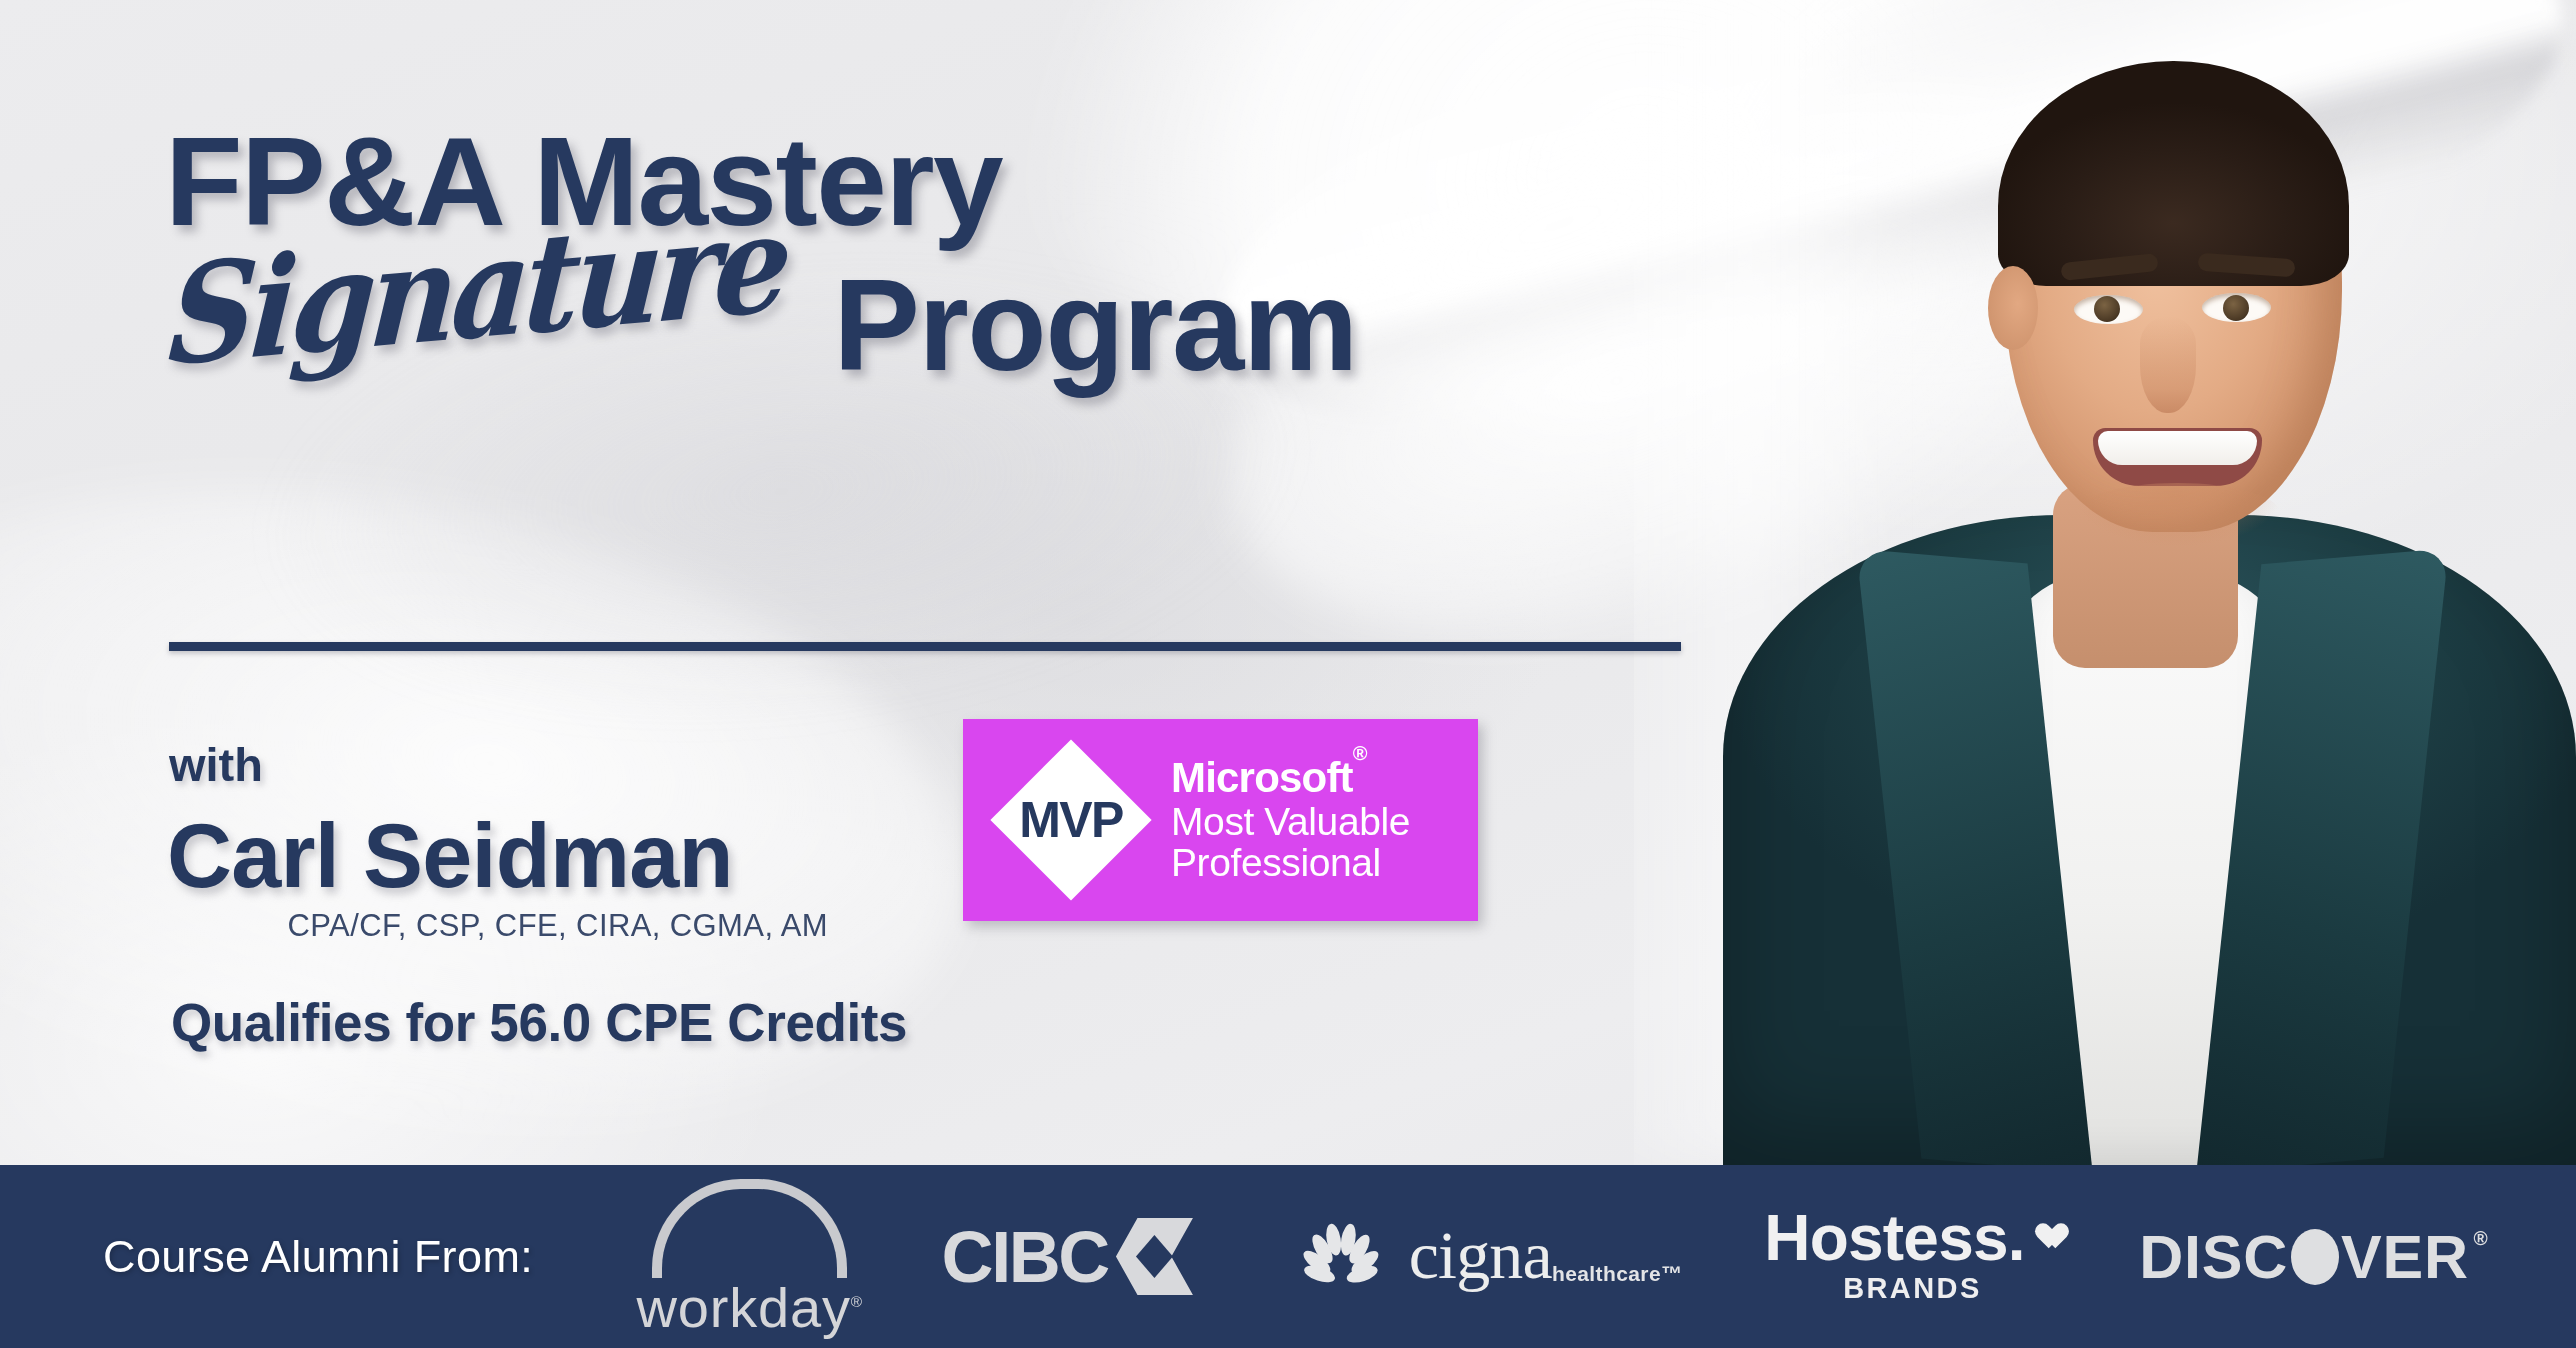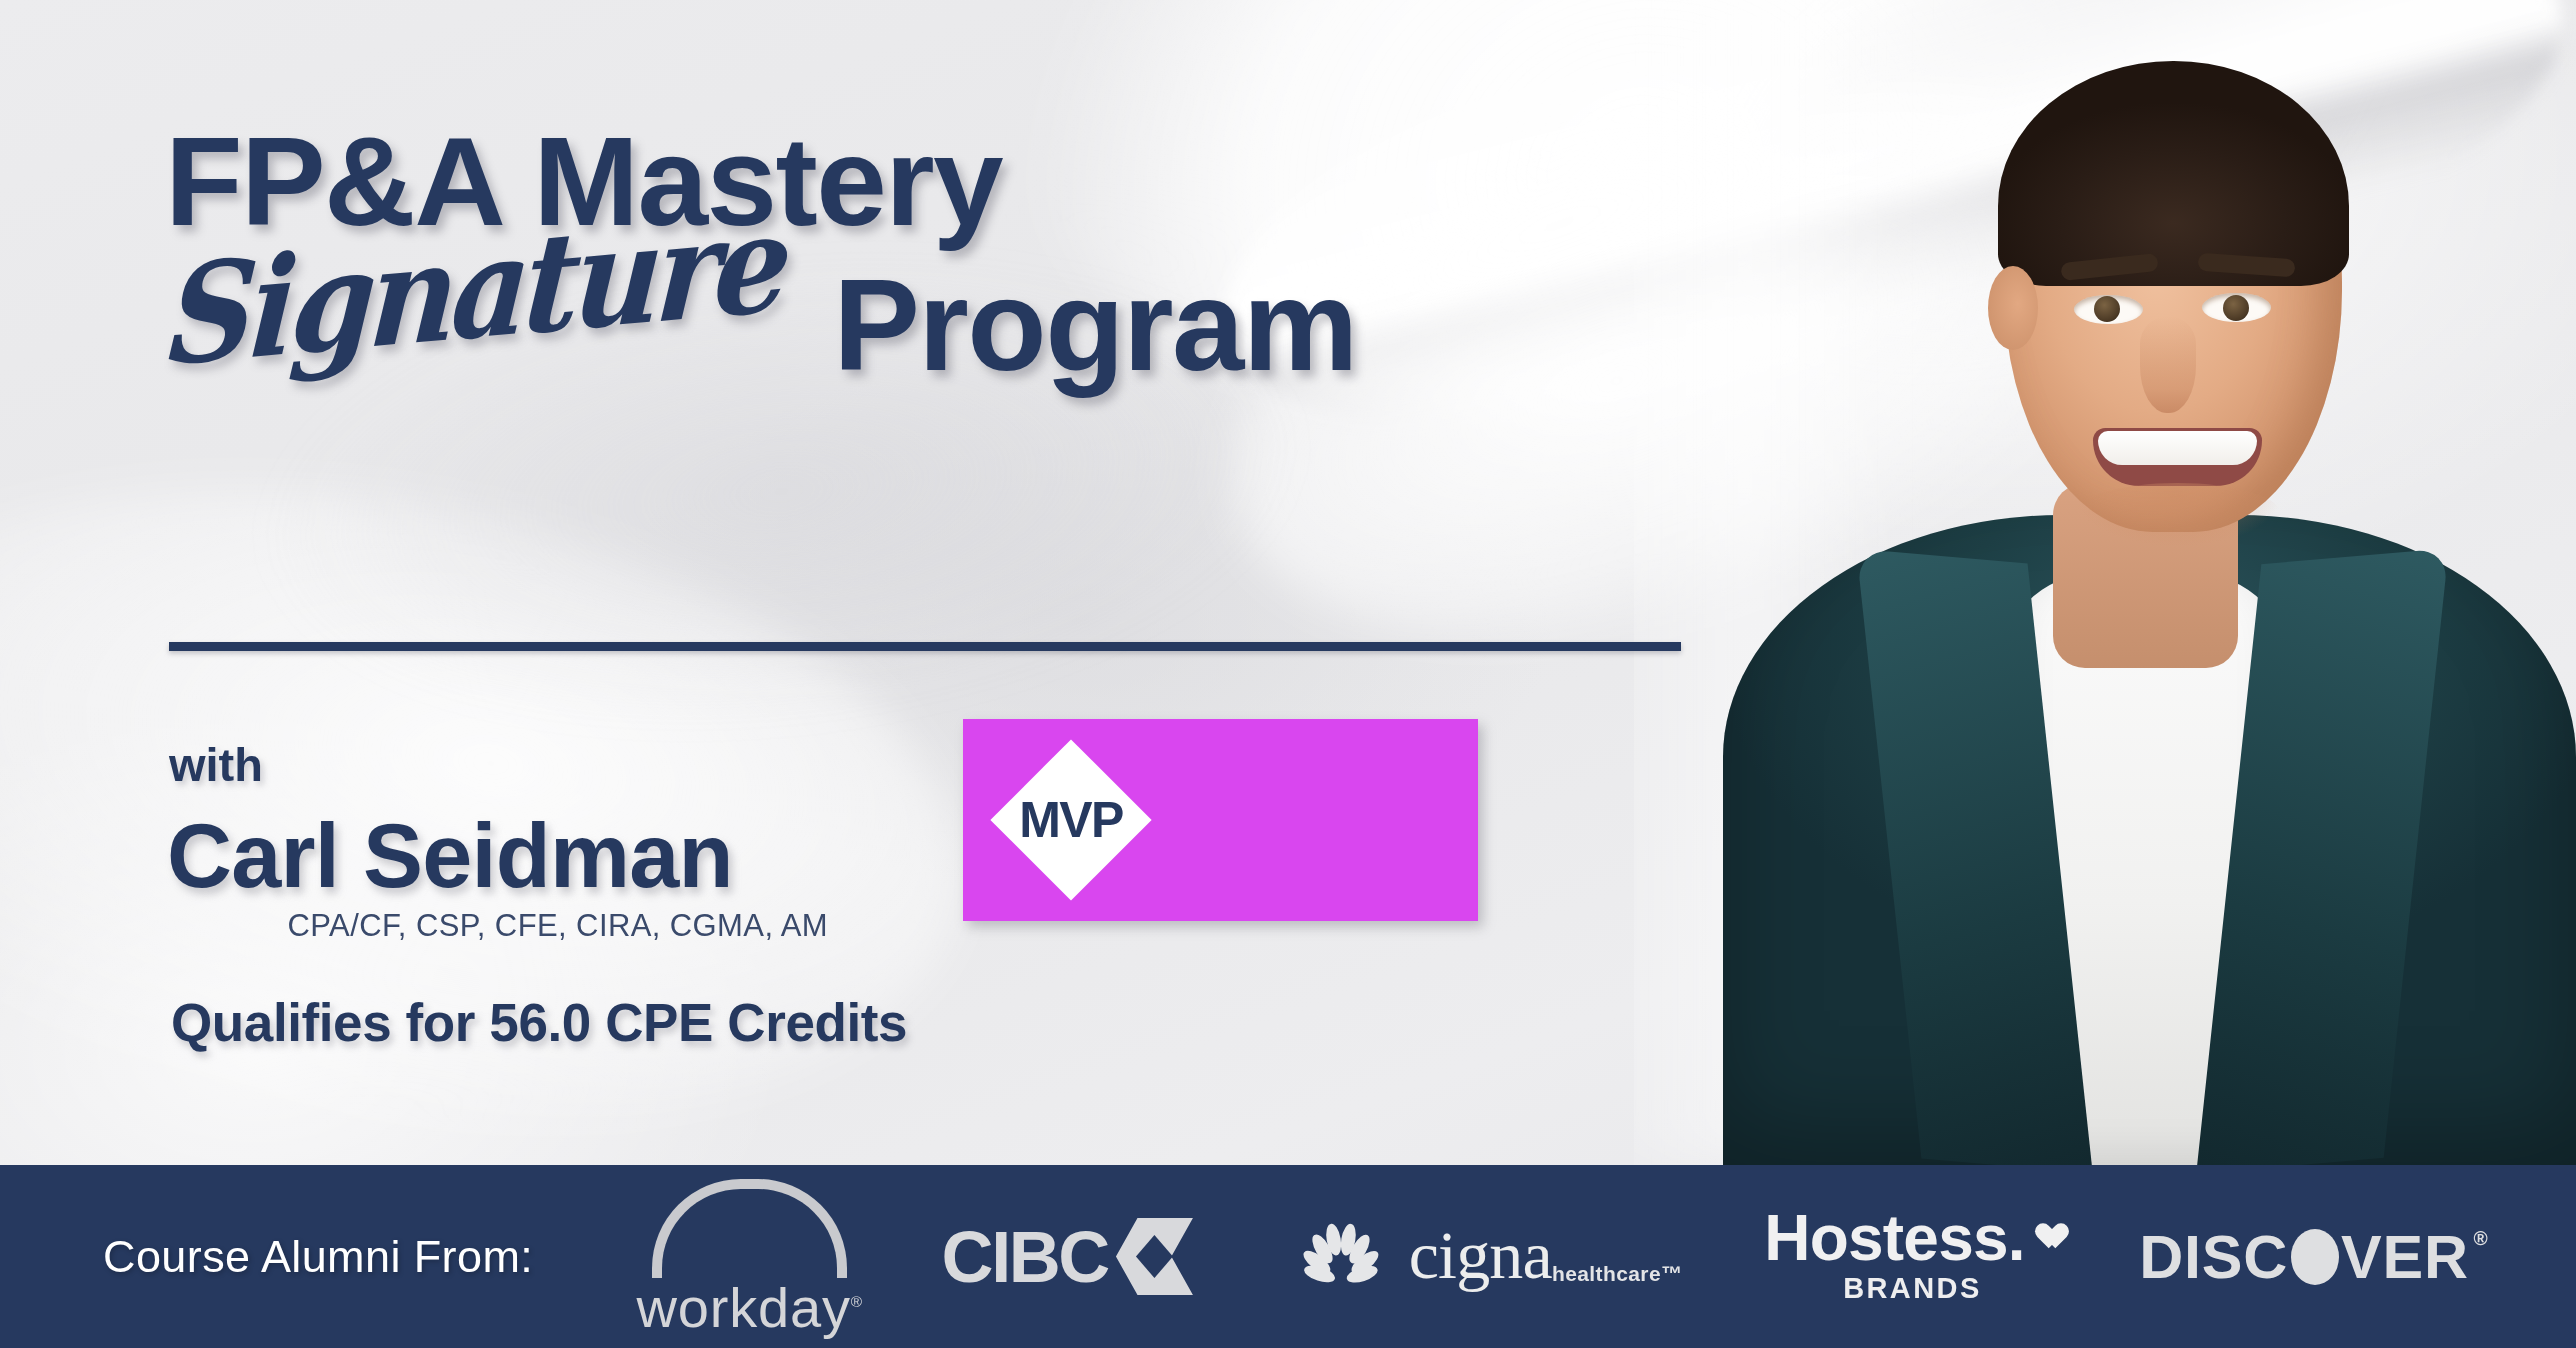--- a/index.html
+++ b/index.html
@@ -523,20 +523,25 @@
   <div class="with-label">with</div>
   <div class="presenter-name">Carl Seidman</div>
   <div class="credentials">CPA/CF, CSP, CFE, CIRA, CGMA, AM</div>
   <div class="cpe-line">Qualifies for 56.0 CPE Credits</div>
 
   <div class="mvp-badge">
     <div class="mvp-diamond">
       <div class="dia"></div>
       <div class="mvp-text">MVP</div>
     </div>
+    <div class="mvp-words">
+      <div class="ms"><span>Microsoft</span><sup>®</sup></div>
+      <div class="sub">Most Valuable</div>
+      <div class="sub">Professional</div>
+    </div>
   </div>
 
   <div class="alumni-bar">
     <div class="alumni-label">Course Alumni From:</div>
     <div class="logos">
 
       <div class="logo logo-workday">
         <div class="arc"></div>
         <div class="wd"><span>workday</span><sup>®</sup></div>
       </div>

